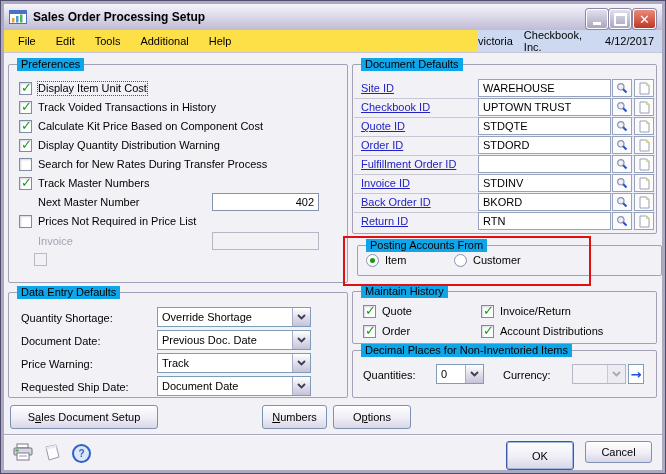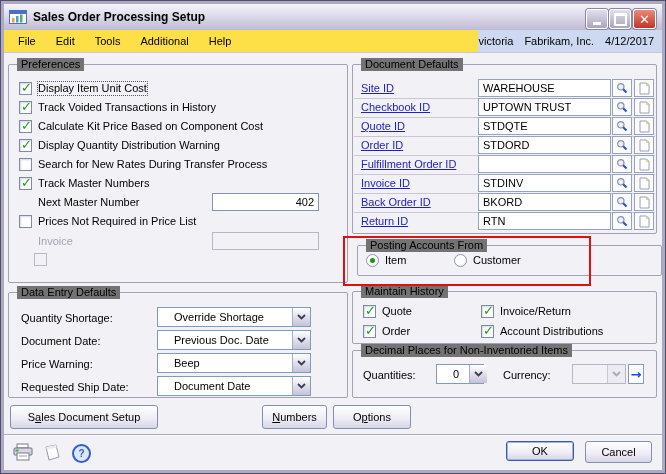--- a/index.html
+++ b/index.html
@@ -37,21 +37,21 @@
     border-bottom:1px solid #C8C6D8;display:flex;align-items:center;
   }
   .menu-item{padding:0 10px;line-height:22px;cursor:pointer;}
   .menu-item:first-child{padding-left:14px;}
   .menu-status{
     position:absolute;right:0;top:0;bottom:0;left:474px;background:#CDD9F1;
     display:flex;align-items:center;justify-content:flex-end;gap:11px;padding-right:8px;
   }
   
   .group{position:absolute;border:1px solid #A3A1B8;border-radius:2px;}
-  .glabel{position:absolute;top:-7px;left:8px;background:#737373;padding:0 4px;line-height:13px;white-space:nowrap;}
+  .glabel{position:absolute;top:-7px;left:8px;background:#0ea5e9;padding:0 4px;line-height:13px;white-space:nowrap;}
   
   .cbox{
     position:absolute;width:13px;height:13px;box-sizing:border-box;background:#fff;
     border:1px solid #7E8BA5;box-shadow:inset 1px 1px 2px rgba(90,100,130,.25);cursor:pointer;
   }
   .cbox.on::after{
     content:"✓";position:absolute;left:1px;top:-3px;font-size:13px;font-weight:bold;color:#179C17;
     font-family:"DejaVu Sans",sans-serif;
   }
   .cbox.dis{border-color:#BBB9C8;background:#F2F1F6;box-shadow:none;cursor:default;}
@@ -82,21 +82,21 @@
     position:absolute;top:0;width:20px;height:18px;box-sizing:border-box;background:#FBFBFE;
     border:1px solid #97A2BC;display:flex;align-items:center;justify-content:center;cursor:pointer;
   }
   .dd-btn.lookup{left:258px;}
   .dd-btn.note{left:280px;}
   
   .combo{
     position:absolute;height:20px;box-sizing:border-box;background:#fff;border:1px solid #7F9DB9;
     display:flex;align-items:stretch;cursor:pointer;
   }
-  .combo .cval{flex:1;line-height:18px;padding:0 16px;white-space:nowrap;overflow:hidden;}
+  .combo .cval{flex:1;line-height:18px;padding:0 4px;white-space:nowrap;overflow:hidden;}
   .combo .cbtn{
     width:17px;flex:none;background:linear-gradient(#FFFFFF,#DCD9E8 60%,#C6C3D8);
     border-left:1px solid #A5AEC6;display:flex;align-items:center;justify-content:center;
   }
   .combo.dis{background:#F2F1F6;border-color:#B7B5C6;cursor:default;}
   .combo.dis .cbtn{background:#ECEBF2;border-left-color:#C9C7D4;}
   
   .xpbtn{
     position:absolute;box-sizing:border-box;border:1px solid #7E90B4;border-radius:3px;
     background:linear-gradient(#FEFEFE,#EFEDF6 55%,#D9D6E6);
@@ -149,21 +149,21 @@
   </div>
 
   <div class="menubar">
     <span class="menu-item">File</span>
     <span class="menu-item">Edit</span>
     <span class="menu-item">Tools</span>
     <span class="menu-item">Additional</span>
     <span class="menu-item">Help</span>
     <div class="menu-status">
       <span>victoria</span>
-      <span>Fabrikam, Inc.</span>
+      <span>Checkbook, Inc.</span>
       <span>4/12/2017</span>
     </div>
   </div>
 
   <div class="group" style="left:8px;top:64px;width:338px;height:217px;">
     <span class="glabel">Preferences</span>
 
     <span class="cbox on" style="left:10px;top:17px;"></span>
     <span class="clabel focus-dotted" style="left:29px;top:17px;">Display Item Unit Cost</span>
 
@@ -355,21 +355,21 @@
       <span class="cval">Previous Doc. Date</span>
       <span class="cbtn">
           <svg width="9" height="6" viewBox="0 0 9 6">
             <path d="M1 1 L4.5 4.5 L8 1" stroke="#3C3C55" stroke-width="1.8" fill="none"></path>
           </svg>
         </span>
     </div>
 
     <span class="plain-label" style="left:12px;top:64px;">Price Warning:</span>
     <div class="combo" style="left:148px;top:60px;width:154px;">
-      <span class="cval">Beep</span>
+      <span class="cval">Track</span>
       <span class="cbtn">
           <svg width="9" height="6" viewBox="0 0 9 6">
             <path d="M1 1 L4.5 4.5 L8 1" stroke="#3C3C55" stroke-width="1.8" fill="none"></path>
           </svg>
         </span>
     </div>
 
     <span class="plain-label" style="left:12px;top:87px;">Requested Ship Date:</span>
     <div class="combo" style="left:148px;top:83px;width:154px;">
       <span class="cval">Document Date</span>
@@ -454,16 +454,16 @@
   <span class="toolicon" style="left:42px;top:444px;">
     <svg width="20" height="17" viewBox="0 0 20 17">
       <path d="M4 3 L14 1 L17 13 L7 16 Z" fill="#FDFDFD" stroke="#9A98AC"></path>
       <path d="M4 3 L14 1 L14.8 3.5 L4.8 5.5 Z" fill="#ECEBF3"></path>
     </svg>
   </span>
   <span class="help-circle" style="left:72px;top:444px;">
       <span>?</span>
     </span>
 
-  <div class="xpbtn default" style="left:506px;top:441px;width:68px;height:20px;">OK</div>
+  <div class="xpbtn default" style="left:506px;top:441px;width:68px;height:29px;">OK</div>
   <div class="xpbtn" style="left:585px;top:441px;width:67px;height:22px;">Cancel</div>
 
 </div>
 
 </body></html>

